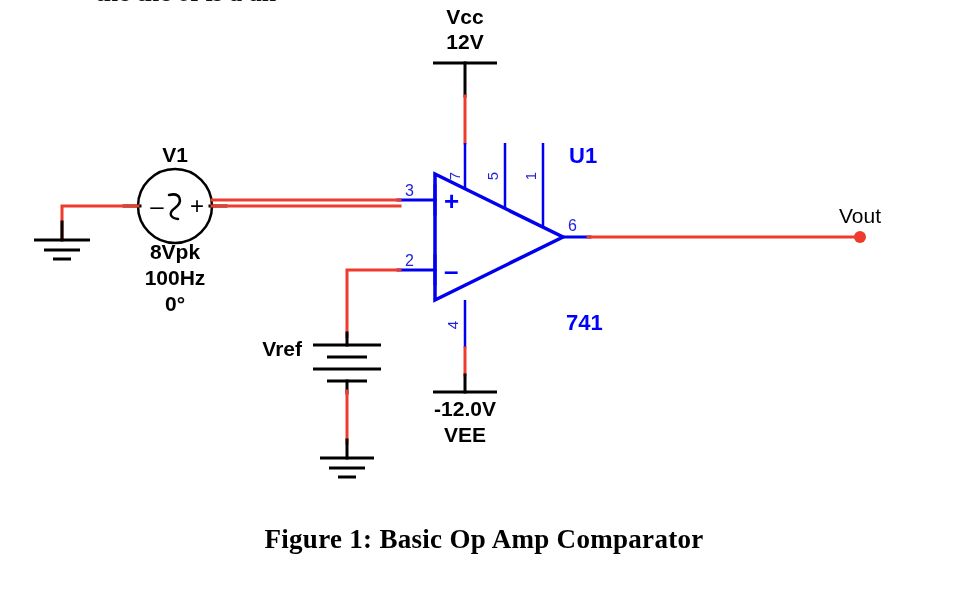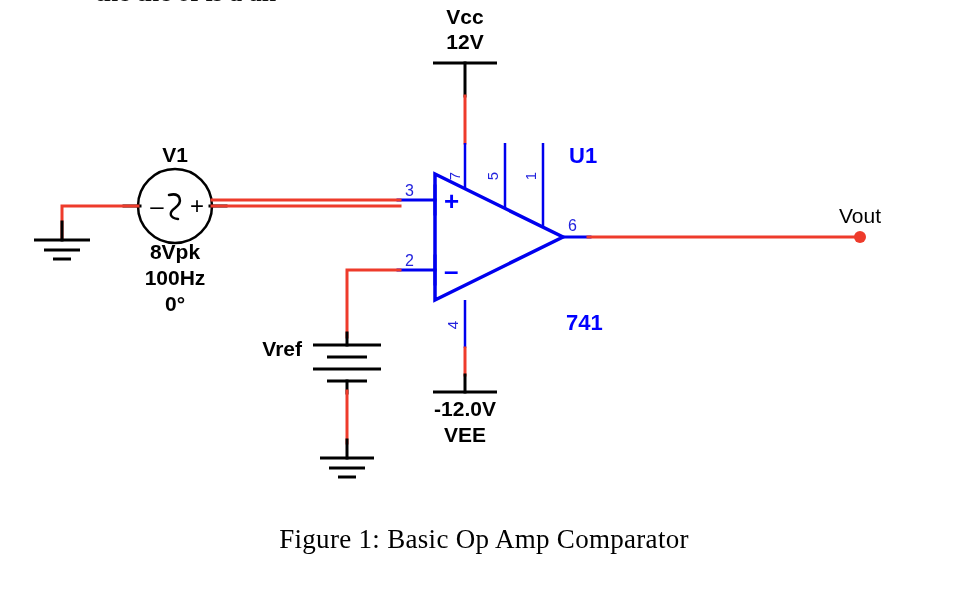--- a/index.html
+++ b/index.html
@@ -112,21 +112,21 @@
   .term-dot {
     fill: #ee3b2b;
   }
   #caption {
     position: absolute;
     left: 0;
     top: 524px;
     width: 968px;
     text-align: center;
     font-family: "Liberation Serif", serif;
-    font-weight: normal;
+    font-weight: bold;
     font-size: 27px;
     color: #000000;
     letter-spacing: 0.3px;
   }
   #topcrop {
     position: absolute;
     left: 0;
     top: 0;
     width: 968px;
     height: 5px;

